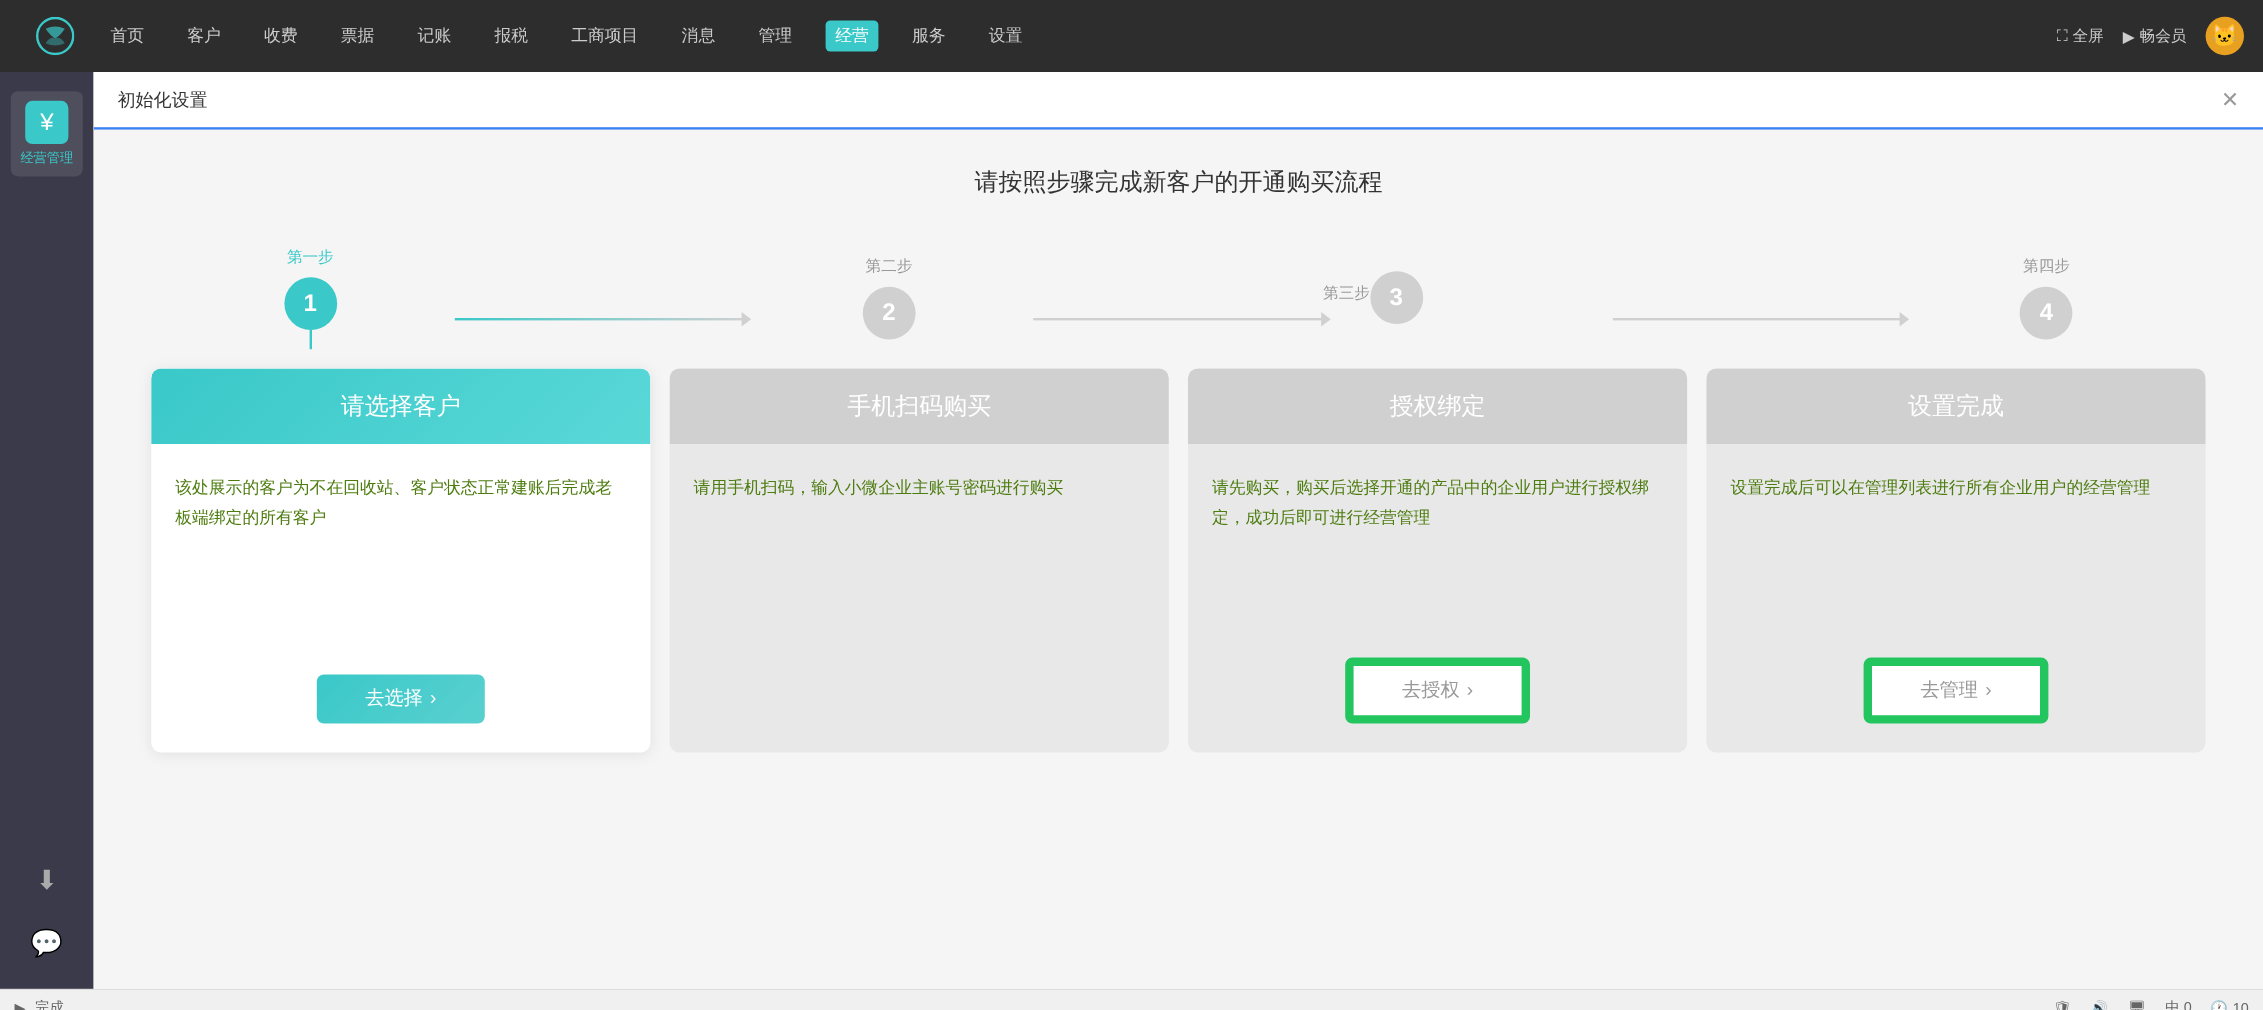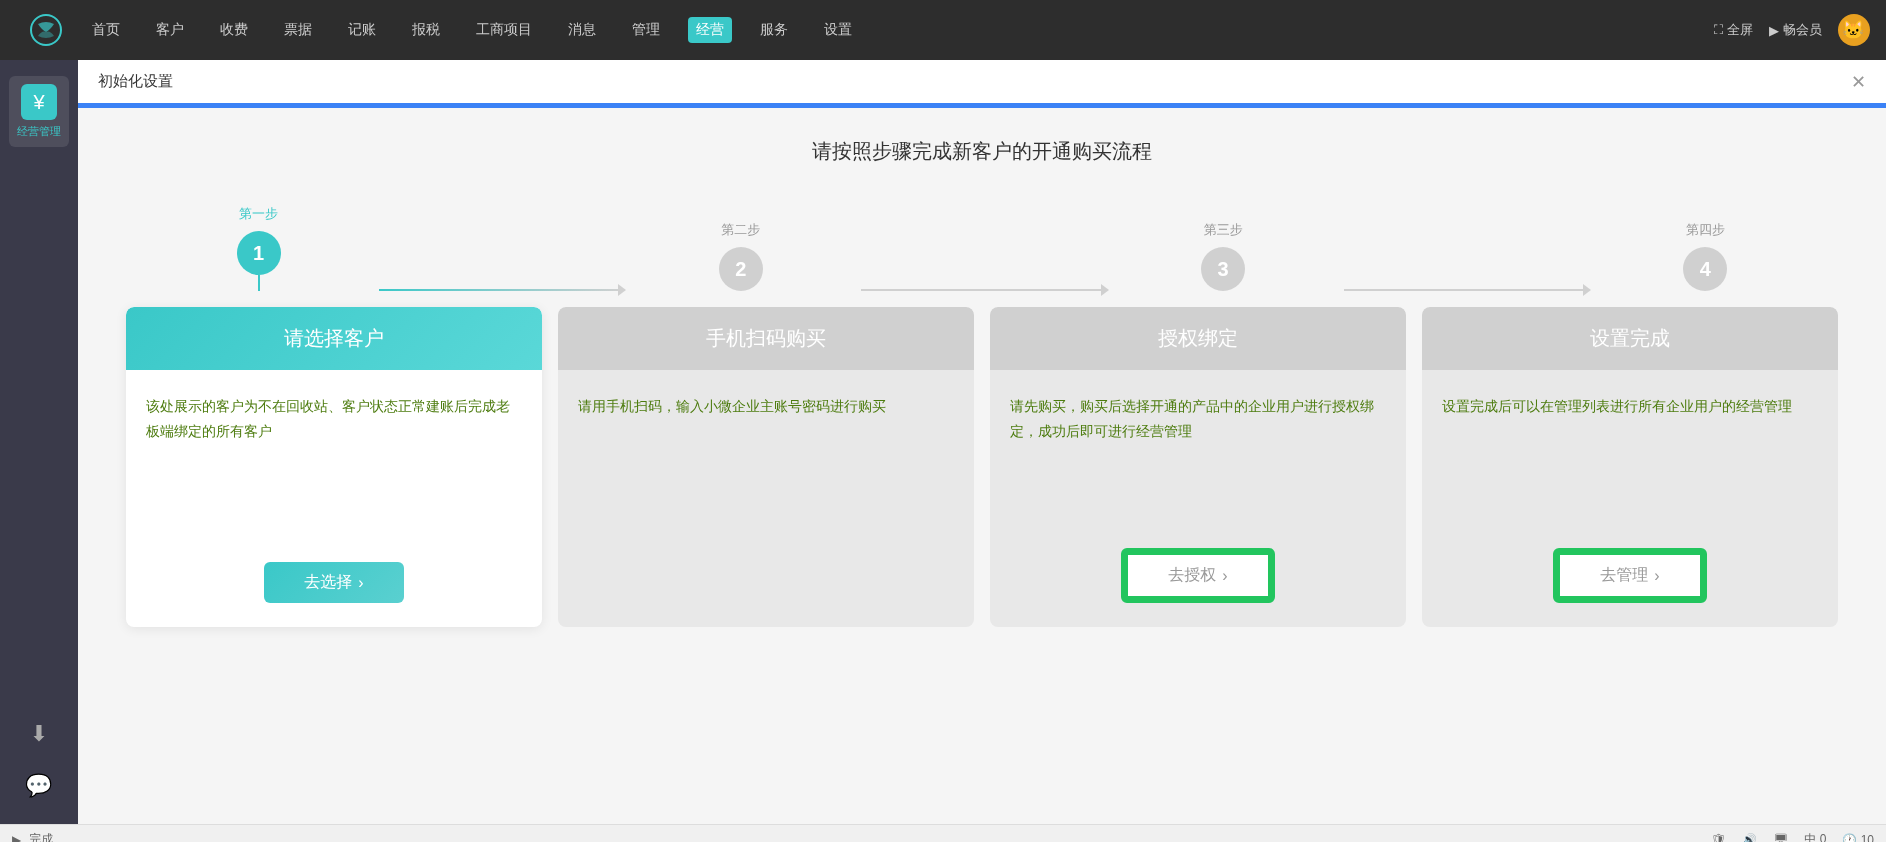--- a/index.html
+++ b/index.html
@@ -116,21 +116,21 @@
       overflow: auto;
     }
 
     
     .content-header {
       height: 48px;
       background: #fff;
       display: flex;
       align-items: center;
       padding: 0 20px;
-      border-bottom: 5px solid #3b82f6;
+      border-bottom: 2px solid #3b82f6;
       justify-content: space-between;
     }
     .content-title {
       font-size: 15px;
       color: #333;
     }
     .close-btn {
       cursor: pointer;
       font-size: 18px;
       color: #999;
@@ -292,21 +292,21 @@
   <div class="main-content">
 
     <div class="content-header">
       <span class="content-title">初始化设置</span>
       <span class="close-btn">✕</span>
     </div>
 
     <div class="wizard-area">
       <div class="wizard-heading">请按照步骤完成新客户的开通购买流程</div>
 
-      <div style="display:flex; align-items:flex-end; padding: 0 20px; margin-bottom: 16px;">
+      <div style="display:flex; align-items:center; padding: 0 20px; margin-bottom: 16px;">
 
         <div style="display:flex;flex-direction:column;align-items:center;flex:1;">
           <span style="font-size:13px;color:#3ac8c8;margin-bottom:8px;">第一步</span>
           <div style="width:44px;height:44px;border-radius:50%;background:#3ac8c8;color:#fff;display:flex;align-items:center;justify-content:center;font-size:20px;font-weight:bold;position:relative;z-index:2;">
             <span>1</span>
           </div>
           <div style="width:2px;height:16px;background:#3ac8c8;"></div>
         </div>
 
         <div style="flex:1;height:2px;background:linear-gradient(to right,#3ac8c8,#d0d0d0);margin-top:35px;position:relative;">
@@ -317,21 +317,21 @@
           <span style="font-size:13px;color:#999;margin-bottom:8px;">第二步</span>
           <div style="width:44px;height:44px;border-radius:50%;background:#d0d0d0;color:#fff;display:flex;align-items:center;justify-content:center;font-size:20px;font-weight:bold;">
             <span>2</span>
           </div>
         </div>
 
         <div style="flex:1;height:2px;background:#d0d0d0;margin-top:35px;position:relative;">
           <div style="position:absolute;right:-6px;top:-5px;width:0;height:0;border-left:8px solid #d0d0d0;border-top:6px solid transparent;border-bottom:6px solid transparent;"></div>
         </div>
 
-        <div style="display:flex;flex-direction:column;align-items:center;flex:1;">
+        <div style="display:flex;flex-direction:row;align-items:center;flex:1;">
           <span style="font-size:13px;color:#999;margin-bottom:8px;">第三步</span>
           <div style="width:44px;height:44px;border-radius:50%;background:#d0d0d0;color:#fff;display:flex;align-items:center;justify-content:center;font-size:20px;font-weight:bold;">
             <span>3</span>
           </div>
         </div>
 
         <div style="flex:1;height:2px;background:#d0d0d0;margin-top:35px;position:relative;">
           <div style="position:absolute;right:-6px;top:-5px;width:0;height:0;border-left:8px solid #d0d0d0;border-top:6px solid transparent;border-bottom:6px solid transparent;"></div>
         </div>
 

